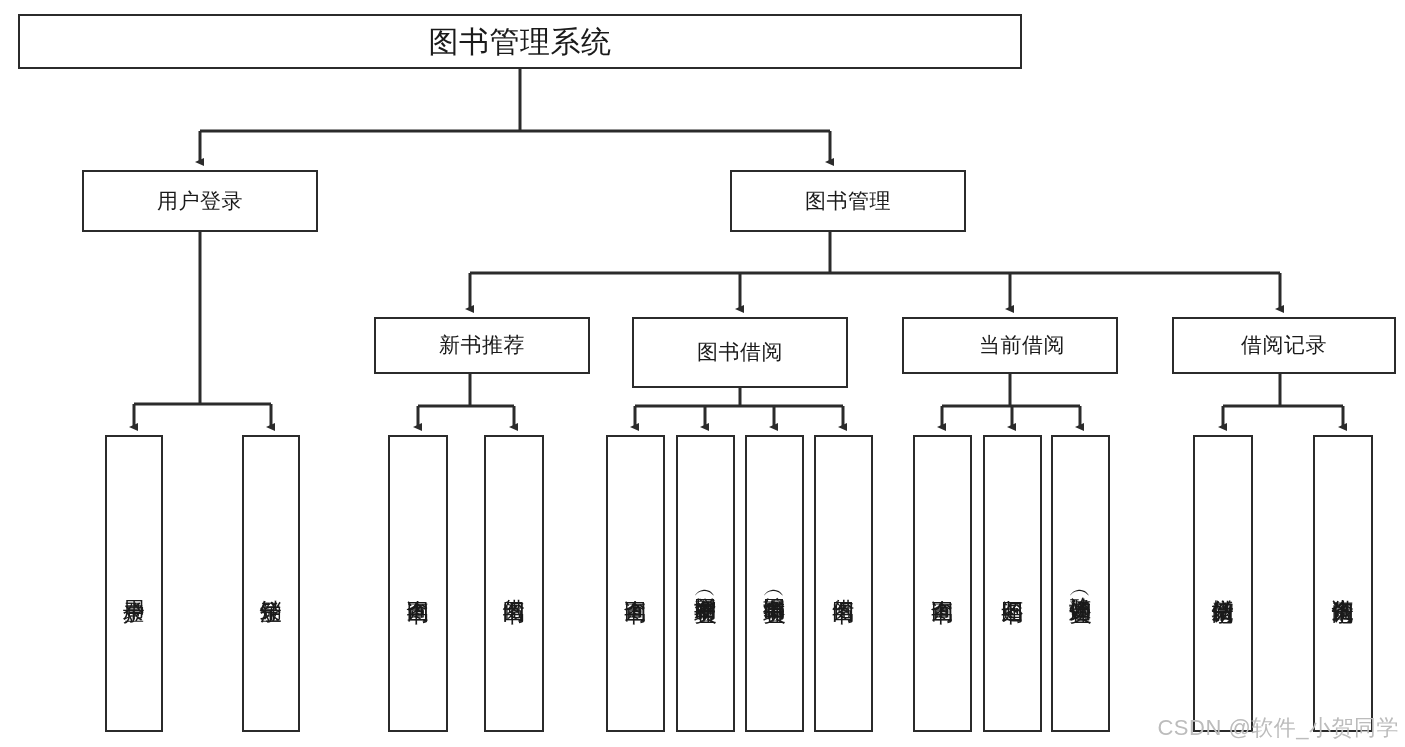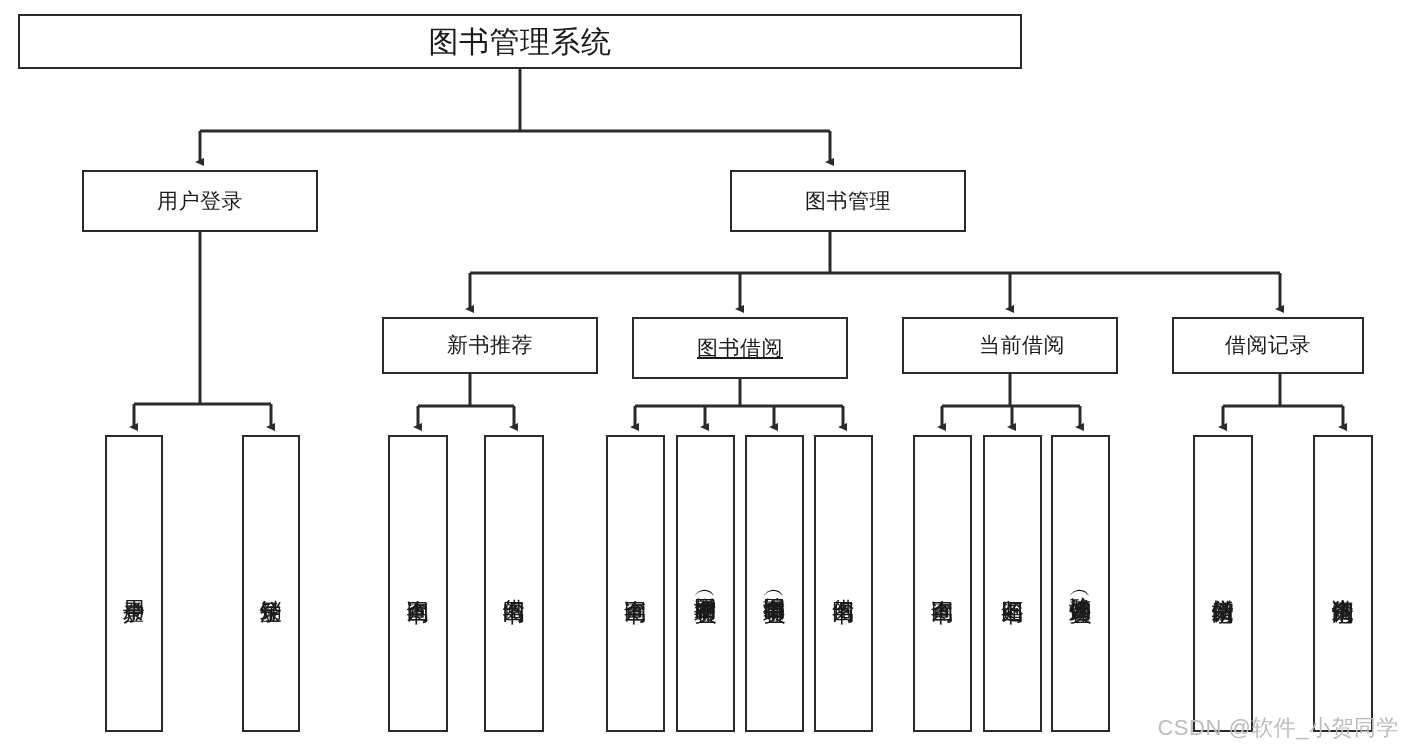--- a/index.html
+++ b/index.html
@@ -132,30 +132,30 @@
     <span class="label">图书管理系统</span>
   </div>
 
   <div class="node h" style="left: 82px; top: 170px; width: 236px; height: 62px;">
     <span class="label">用户登录</span>
   </div>
   <div class="node h" style="left: 712px; top: 170px; width: 236px; height: 62px; margin-left: 18px;">
     <span class="label">图书管理</span>
   </div>
 
-  <div class="node h" style="left: 382px; top: 317px; width: 216px; height: 57px;">
+  <div class="node h" style="left: 374px; top: 317px; width: 216px; height: 57px;">
     <span class="label">新书推荐</span>
   </div>
-  <div class="node h" style="left: 632px; top: 317px; width: 216px; height: 62px; text-decoration: underline;">
+  <div class="node h" style="left: 632px; top: 317px; width: 216px; height: 71px;">
     <span class="label">图书借阅</span>
   </div>
   <div class="node h" style="left: 902px; top: 317px; width: 216px; height: 57px; padding-left: 24px;">
     <span class="label">当前借阅</span>
   </div>
-  <div class="node h" style="left: 1172px; top: 317px; width: 192px; height: 57px; justify-content: center;">
+  <div class="node h" style="left: 1172px; top: 317px; width: 224px; height: 57px; justify-content: center;">
     <span class="label">借阅记录</span>
   </div>
 
   <div class="node v" style="left: 105px; top: 435px; width: 58px; height: 297px;">
     <span class="label">用户登录</span>
   </div>
   <div class="node v" style="left: 242px; top: 435px; width: 58px; height: 297px;">
     <span class="label">注销登录</span>
   </div>
   <div class="node v" style="left: 388px; top: 435px; width: 60px; height: 297px;">

